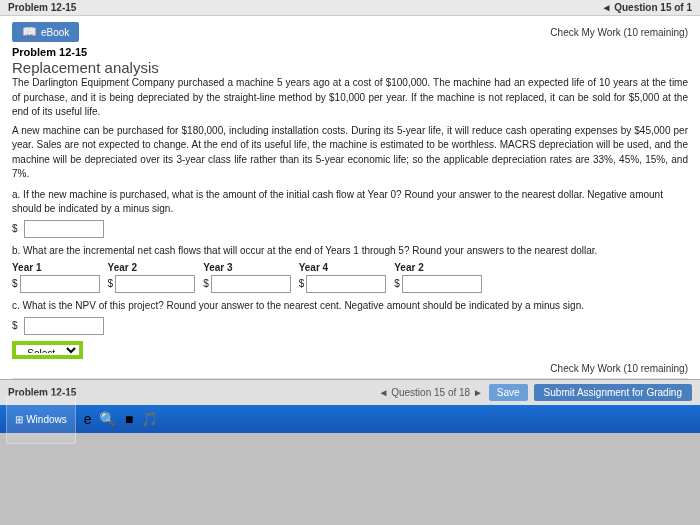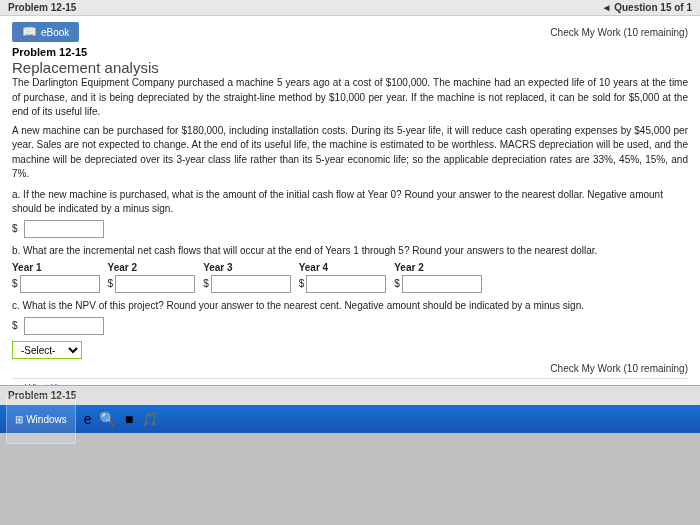--- a/index.html
+++ b/index.html
@@ -115,21 +115,21 @@
       font-weight: bold;
       color: #222;
       white-space: nowrap;
     }
     .year-input-wrap {
       display: flex;
       align-items: center;
       gap: 2px;
     }
     .select-dropdown {
-      border: 1px solid #84cc16;
+      border: 4px solid #84cc16;
       padding: 2px 4px;
       font-size: 10px;
       height: 18px;
       background: white;
       cursor: pointer;
       min-width: 70px;
     }
     .nav-link {
       font-size: 10px;
       color: #0066cc;
@@ -321,20 +321,25 @@
 
     <div class="horizontal-line"></div>
 
     <div style="display:flex; justify-content:space-between; align-items:center; margin-top:4px;">
       <span class="nav-link">◄ What Key</span>
     </div>
   </div>
 
   <div class="bottom-bar">
     <span class="problem-nav">Problem 12-15</span>
+    <div class="bottom-right">
+      <span class="question-nav">◄ Question 15 of 18 ►</span>
+      <button class="save-btn">Save</button>
+      <button class="submit-btn">Submit Assignment for Grading</button>
+    </div>
   </div>
 
   <div class="taskbar">
     <button class="taskbar-btn">
       <span>⊞</span>
       <span>Windows</span>
     </button>
     <span class="taskbar-icon">e</span>
     <span class="taskbar-icon">🔍</span>
     <span class="taskbar-icon">■</span>

